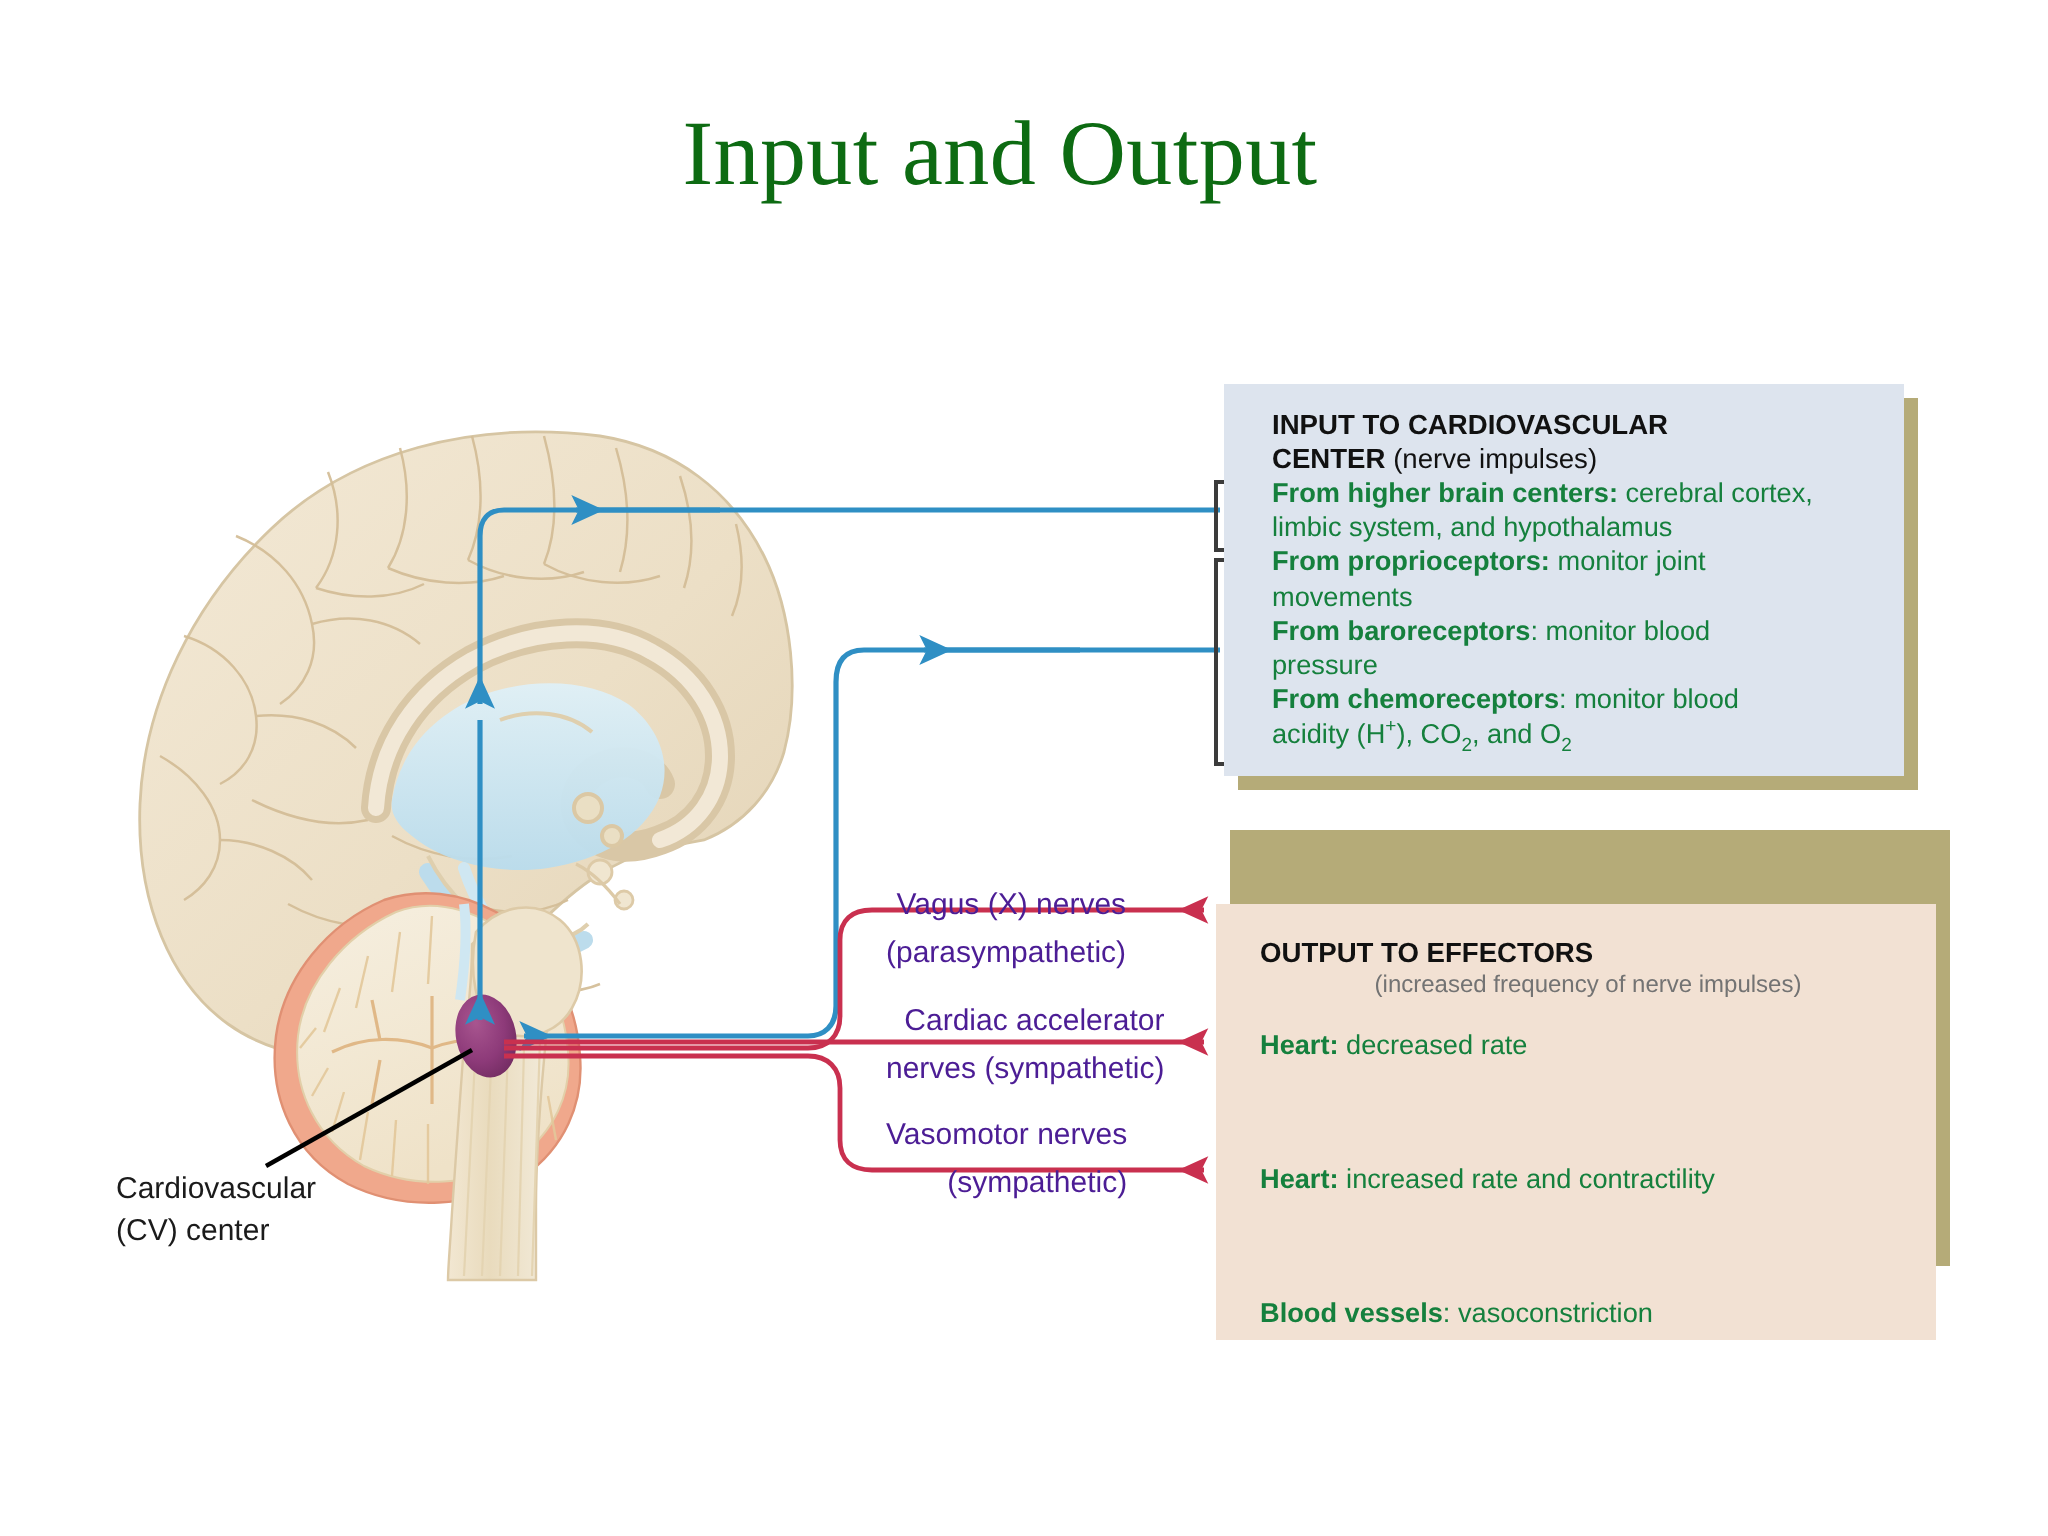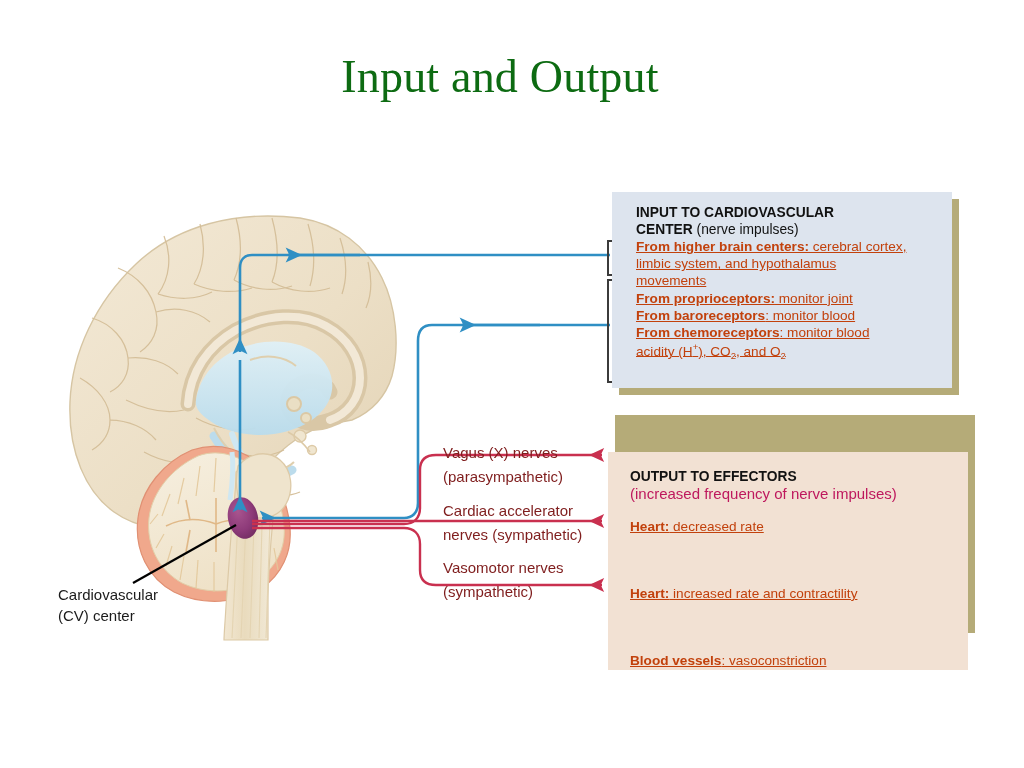--- a/index.html
+++ b/index.html
@@ -88,53 +88,54 @@
     height: 218px;
   }
   #output-box .panel {
     background: #f2e1d3;
     padding: 16px 10px 14px 22px;
     margin-top: 44px;
   }
 
   .ln {
     font-size: 13.6px;
-    color: #c2410c;
+    color: #15803d;
     line-height: 1.26;
     margin: 0 0 0 0;
     white-space: nowrap;
-    text-decoration: underline;
   }
   .ln b { font-weight: bold; }
   .hdr {
     font-size: 13.8px;
     font-weight: bold;
     color: #111;
     line-height: 1.24;
     white-space: nowrap;
   }
   .hdr .reg { font-weight: normal; text-align: center; }
   .sub {
-    font-size: 15px;
-    color: #be185d;
+    font-size: 12px;
+    color: #737373;
     line-height: 1.24;
     white-space: nowrap;
+    text-align: center;
   }
   .gap-out1 { height: 14px; }
   .gap-out2 { height: 50px; }
   .gap-out3 { height: 50px; }
   sup, sub { font-size: 9.5px; }
 
   
   .nerve-label {
     position: absolute;
     font-size: 15px;
-    color: #7f1d1d;
+    color: #4c1d95;
     line-height: 1.62;
     white-space: nowrap;
+    text-align: right;
   }
   #label-vagus { left: 443px; top: 441px; }
   #label-cardiac { left: 443px; top: 499px; }
   #label-vasomotor { left: 443px; top: 556px; }
 
   #cv-center-label {
     position: absolute;
     left: 58px;
     top: 585px;
     font-size: 15px;
@@ -393,24 +394,25 @@
 
     <div class="infobox" id="input-box">
       <div class="shadow"></div>
       <div class="panel">
         <div class="hdr">INPUT TO CARDIOVASCULAR</div>
         <div class="hdr"><span>CENTER</span><span class="reg"> (nerve impulses)</span></div>
 
         <div class="ln"><b>From higher brain centers:</b><span> cerebral cortex,</span></div>
         <div class="ln">limbic system, and hypothalamus</div>
 
+        <div class="ln"><b>From proprioceptors:</b><span> monitor joint</span></div>
         <div class="ln">movements</div>
-        <div class="ln"><b>From proprioceptors:</b><span> monitor joint</span></div>
 
         <div class="ln"><b>From baroreceptors</b><span>: monitor blood</span></div>
+        <div class="ln">pressure</div>
 
         <div class="ln"><b>From chemoreceptors</b><span>: monitor blood</span></div>
         <div class="ln"><span>acidity (H</span><sup>+</sup><span>), CO</span><sub>2</sub><span>, and O</span><sub>2</sub></div>
       </div>
     </div>
 
     <div class="infobox" id="output-box">
       <div class="shadow"></div>
       <div class="panel">
         <div class="hdr">OUTPUT TO EFFECTORS</div>

